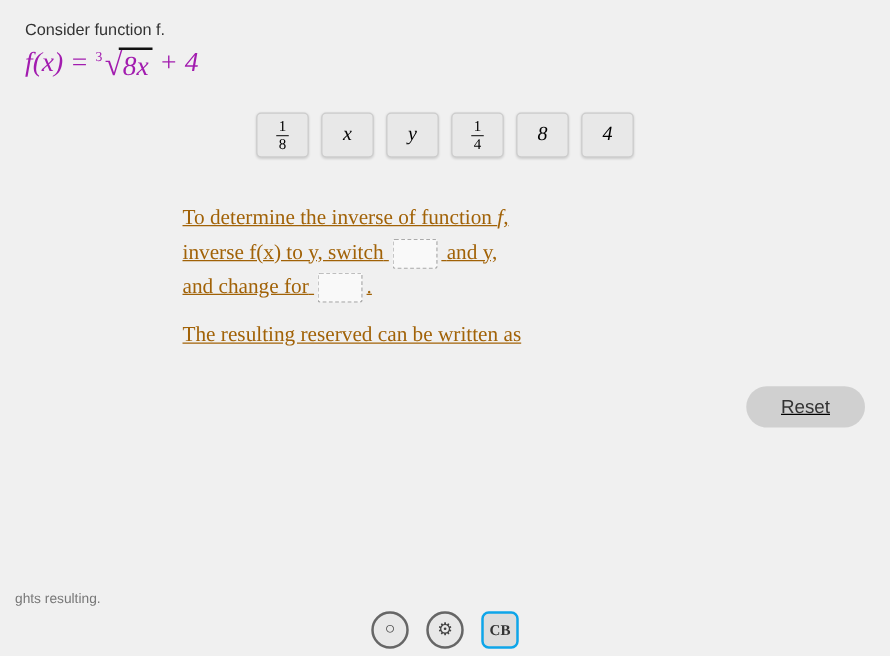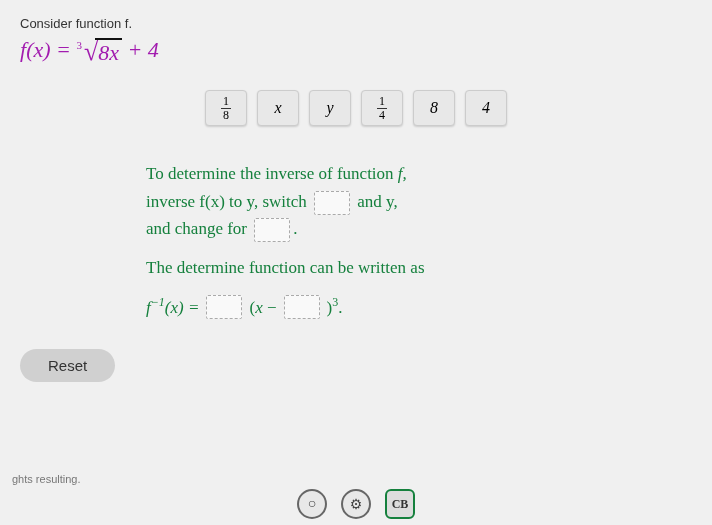--- a/index.html
+++ b/index.html
@@ -89,22 +89,23 @@
     .tile.frac-tile {
       font-size: 13px;
       font-style: normal;
     }
 
     
     .instructions {
       max-width: 520px;
       margin: 0 auto;
       font-size: 17px;
-      color: #15803d;
+      color: #a16207;
       line-height: 1.6;
+      text-decoration: underline;
     }
 
     .instructions p {
       margin-bottom: 12px;
     }
 
     
     .blank {
       display: inline-block;
       width: 50px;
@@ -133,23 +134,24 @@
       font-style: italic;
     }
 
     .result-line sup {
       font-size: 12px;
     }
 
     
     .buttons-row {
       display: flex;
-      justify-content: space-between;
+      justify-content: flex-end;
       gap: 16px;
       margin-top: 28px;
+      text-decoration: underline;
     }
 
     .btn {
       padding: 8px 28px;
       border-radius: 20px;
       border: none;
       font-size: 15px;
       cursor: pointer;
       font-family: Arial, sans-serif;
     }
@@ -197,21 +199,21 @@
       color: #444;
       background: #e8e8e8;
     }
 
     .bottom-icon.cb {
       border-radius: 6px;
       font-size: 12px;
       font-weight: bold;
       color: #333;
       background: #ddd;
-      border: 2px solid #15803d;
+      border: 2px solid #0ea5e9;
     }
 
     .instructions-block {
       text-align: left;
       padding-left: 100px;
     }
   </style>
 </head>
 <body>
 
@@ -268,30 +270,23 @@
         <br>
         <span>inverse f(x) to y, switch</span>
         <span class="blank blank-sm"></span>
         <span>and y,</span>
         <br>
         <span>and change for</span>
         <span class="blank blank-sm"></span><span>.</span>
       </p>
 
       <p>
-        <span>The determine function can be written as</span>
+        <span>The resulting reserved can be written as</span>
       </p>
 
-      <div class="result-line">
-        <span class="f-inv"><i>f</i><sup>−1</sup>(<i>x</i>) =</span>
-        <span class="blank blank-sm"></span>
-        <span>(<i>x</i> −</span>
-        <span class="blank blank-sm"></span>
-        <span>)<sup>3</sup>.</span>
-      </div>
 
     </div>
   </div>
 
   <div class="buttons-row">
     <button class="btn btn-reset">Reset</button>
   </div>
 
 </div>
 

